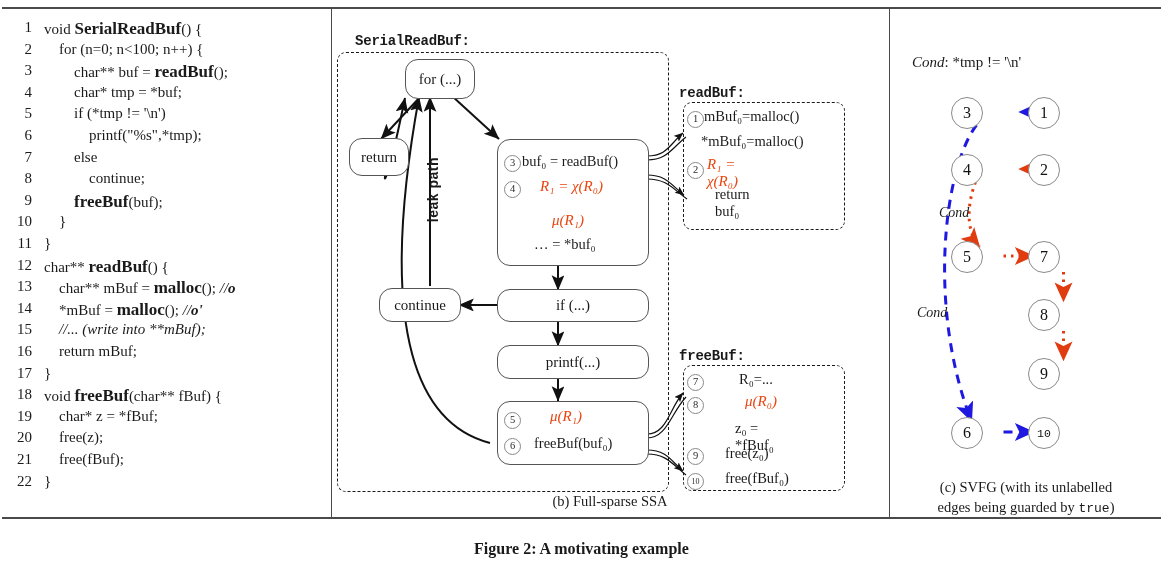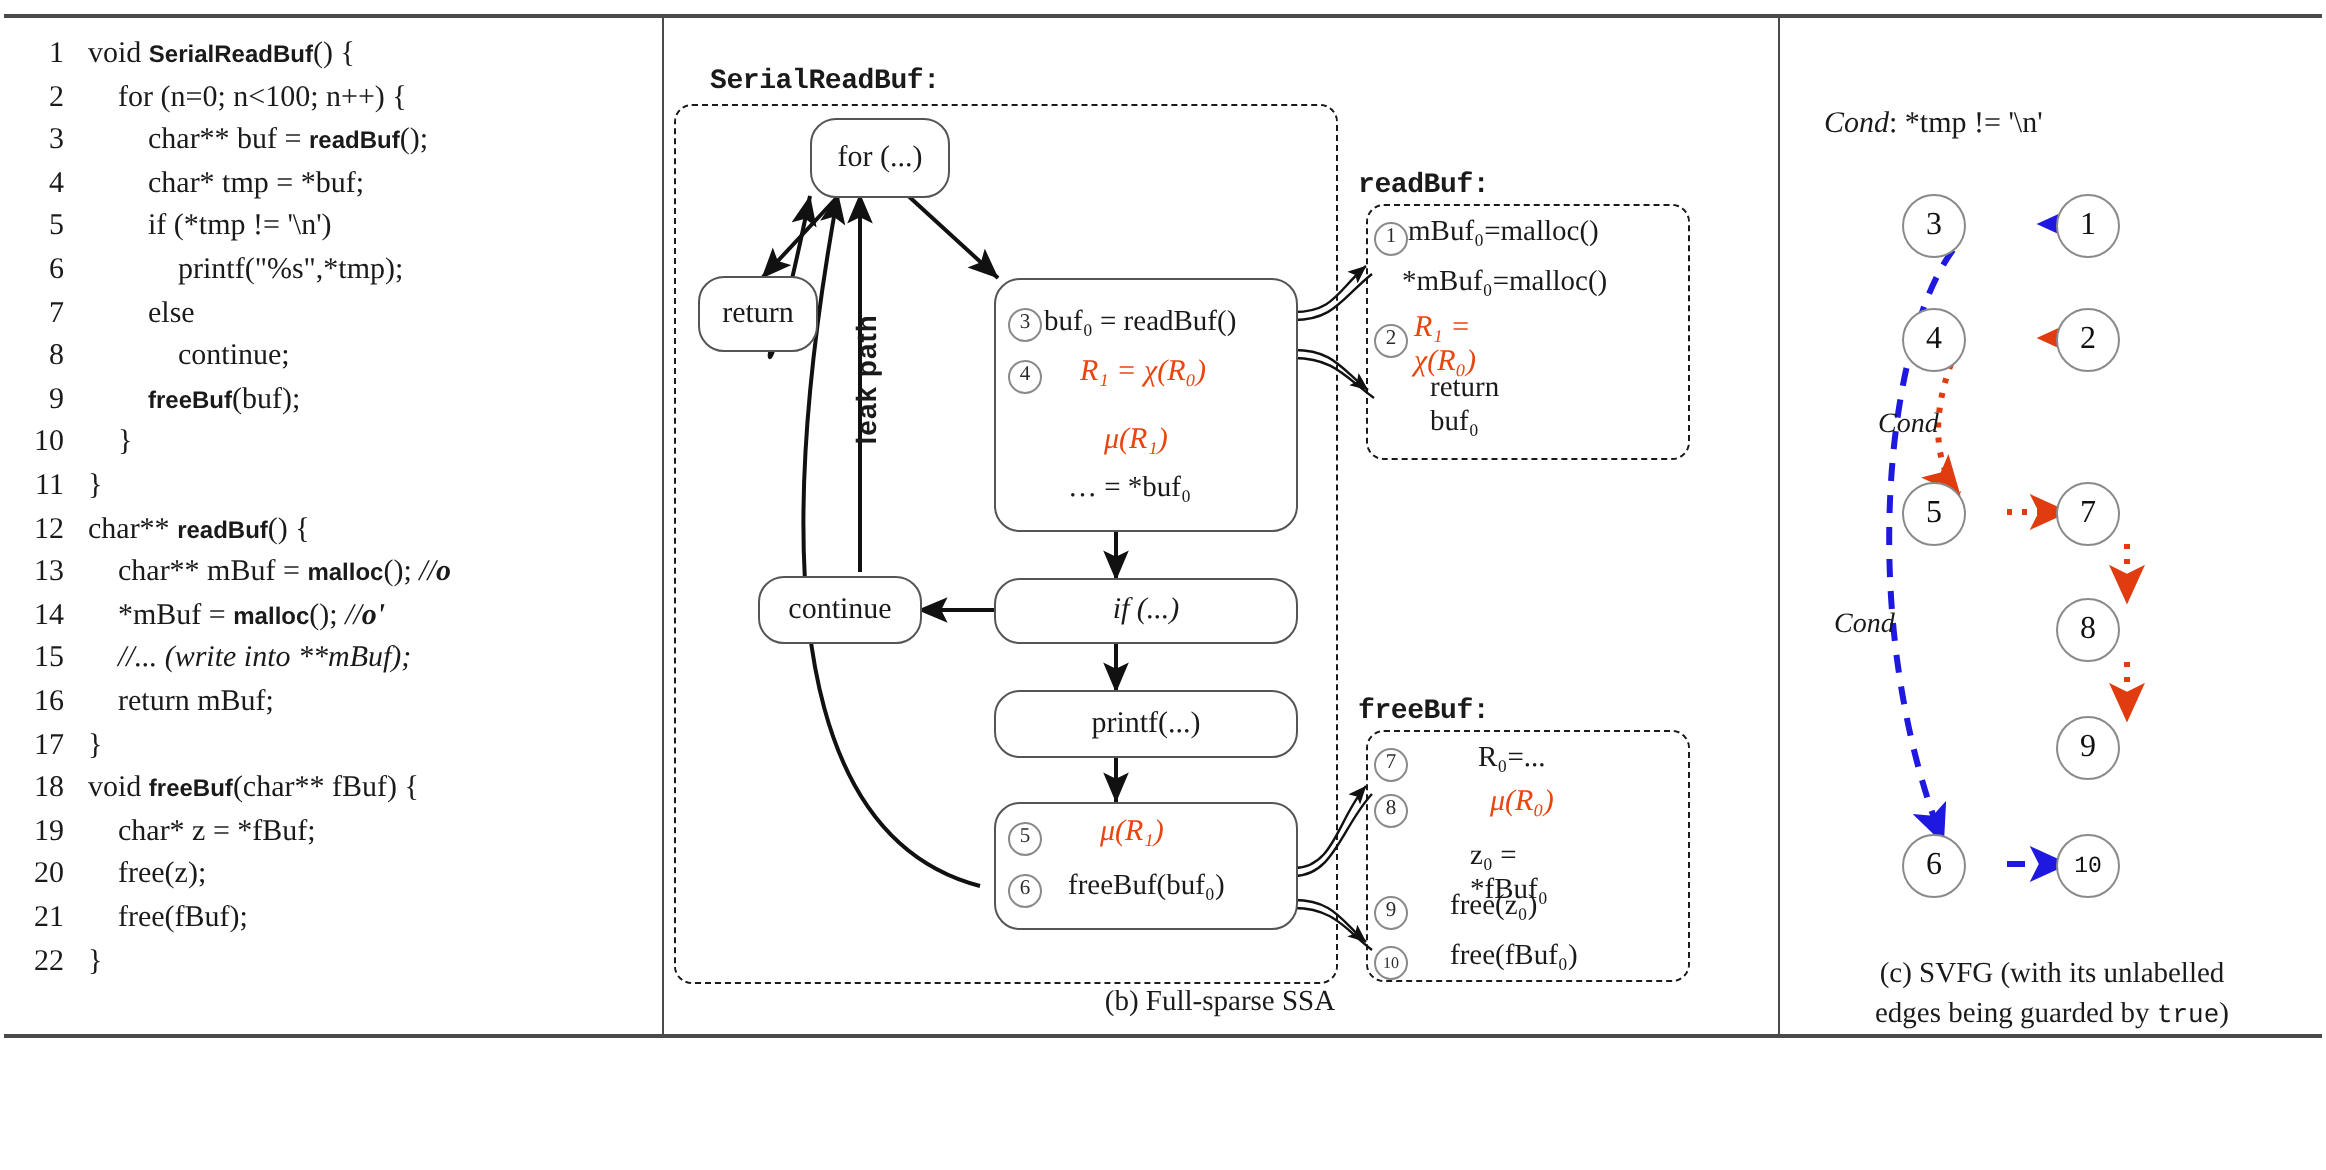--- a/index.html
+++ b/index.html
@@ -24,21 +24,21 @@
   #cap-c{left:893px;top:478px;width:266px;}
   .tt{font-family:"Liberation Mono","DejaVu Sans Mono",monospace;font-size:13px;}
 
   .figcaption{position:absolute;left:0;top:540px;width:1163px;text-align:center;
     font-size:16px;font-weight:bold;}
 
   
   #panel-a{position:absolute;left:0px;top:9px;width:330px;height:508px;}
   .lnum{position:absolute;width:28px;text-align:right;font-size:15px;}
   .code-body{position:absolute;left:44px;white-space:pre;font-size:15px;}
-  .kw{font-family:Liberation Sans, sans-serif;font-weight:bold;font-size:12px;text-align:center;}
+  .kw{font-family:Liberation Serif, serif;font-weight:bold;font-size:17px;text-align:center;}
   .cmt{font-style:italic;}
 
   
   #panel-b{position:absolute;left:331px;top:9px;width:558px;height:508px;}
   .fnlabel{position:absolute;font-family:"Liberation Mono","DejaVu Sans Mono",monospace;
     font-size:14px;font-weight:bold;letter-spacing:-0.2px;}
   .dashbox{position:absolute;border:1.6px dashed #1a1a1a;border-radius:9px;}
   .node{position:absolute;border:1.4px solid #555;border-radius:13px;background:#fff;
     display:flex;align-items:center;justify-content:center;font-size:15px;text-align:center;}
   .stmtbox{position:absolute;font-size:14.5px;}
@@ -169,21 +169,21 @@
         <path d="M316,425 C 336,425 338,400 352,384" marker-end="url(#ah)"></path>
         <path d="M316,429 C 336,429 340,404 355,388"></path>
         <path d="M316,441 C 336,441 340,452 352,462" marker-end="url(#ah)"></path>
         <path d="M316,445 C 336,445 342,456 355,466"></path>
       </g>
     </svg>
 
     <div class="node" style="left:74px;top:50px;width:68px;height:38px;">for (...)</div>
     <div class="node" style="left:18px;top:129px;width:58px;height:36px;">return</div>
     <div class="node" style="left:48px;top:279px;width:80px;height:32px;">continue</div>
-    <div class="node" style="left:166px;top:280px;width:150px;height:31px;font-style:italic;">if (...)</div>
+    <div class="node" style="left:166px;top:280px;width:150px;height:31px;">if (...)</div>
     <div class="node" style="left:166px;top:336px;width:150px;height:32px;">printf(...)</div>
 
     <div class="leakpath" style="left:94px;top:148px;">leak path</div>
 
     <div class="node" style="left:166px;top:130px;width:150px;height:125px;display:block;">
       <div style="position:absolute;left:6px;top:14px;">
         <span class="circnum">3</span>
       </div>
       <div style="position:absolute;left:24px;top:13px;font-size:14.5px;">buf₀ = readBuf()</div>
       <div style="position:absolute;left:6px;top:40px;">
@@ -294,14 +294,15 @@
         <div class="svfg-node" style="left: 62px; top: 408px;">6</div>
         <div class="svfg-node ten" style="left: 139px; top: 408px;">10</div>
       </div>
   </div>
 
   <div class="caption" id="cap-c">
     <div>(c) SVFG (with its unlabelled</div>
     <div><span>edges being guarded by </span><span class="tt">true</span><span>)</span></div>
   </div>
 
+  <div class="figcaption">Figure 2: A motivating example</div>
 
 </div>
 
 </body></html>

